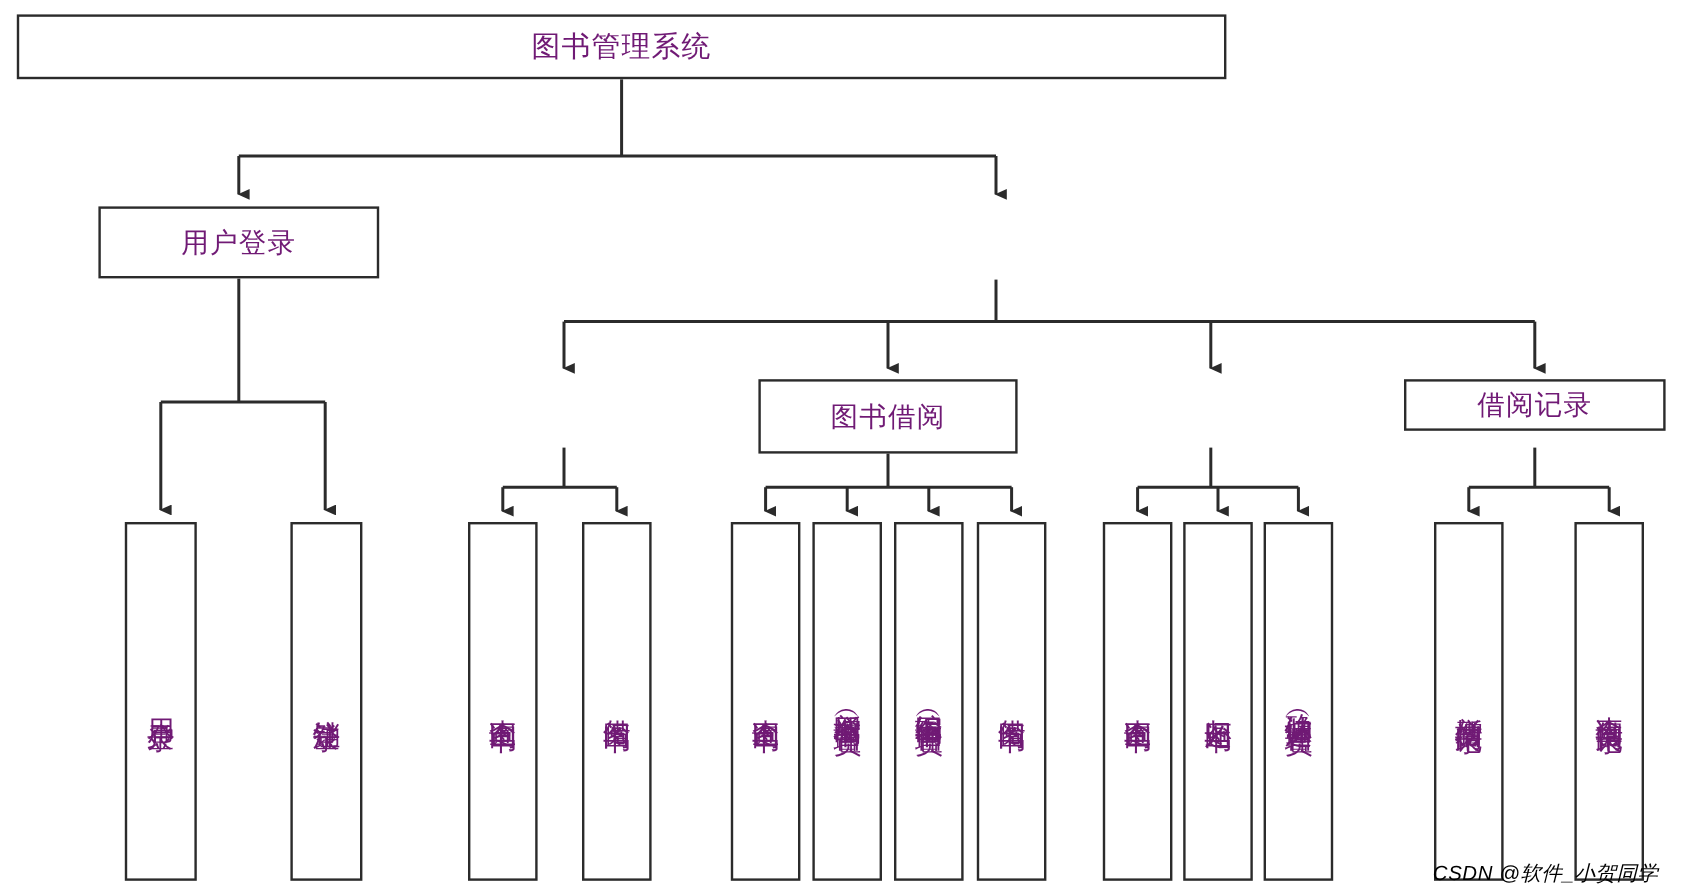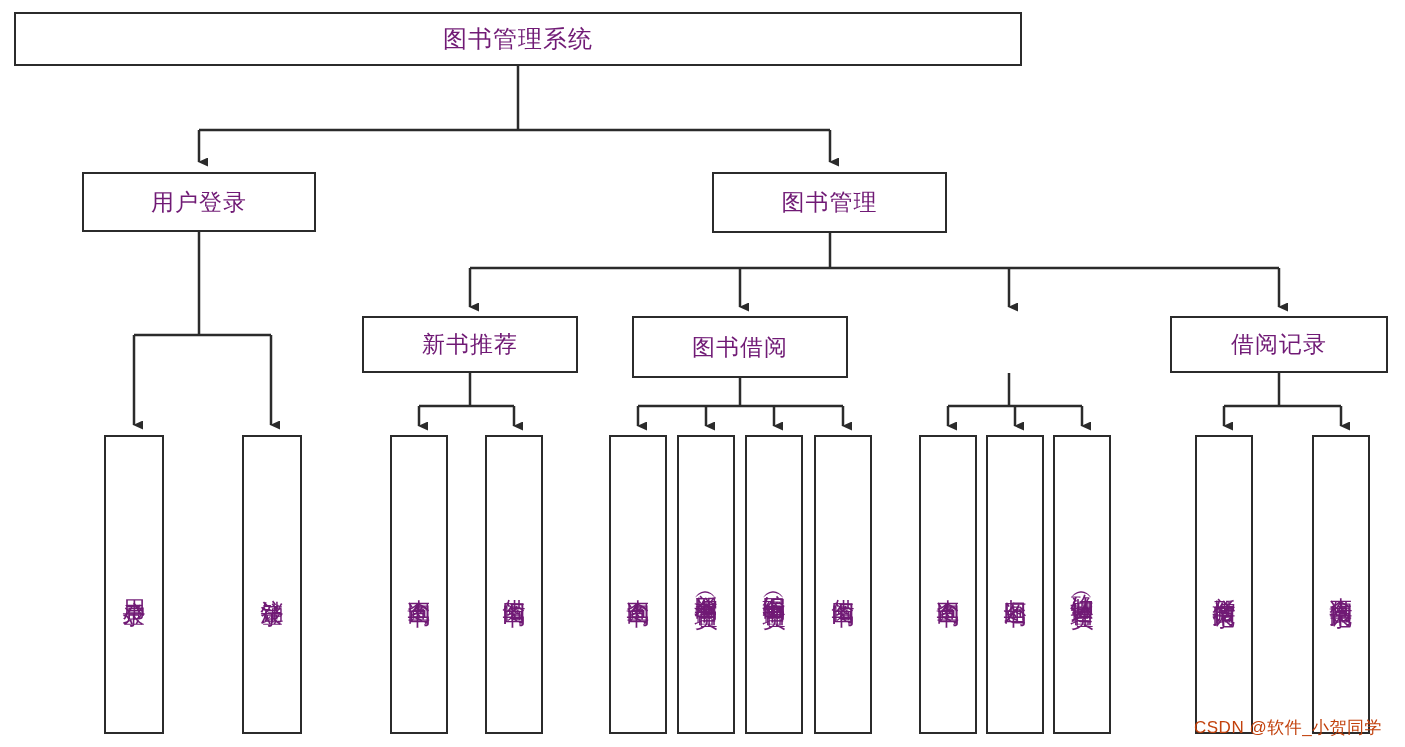--- a/index.html
+++ b/index.html
@@ -50,23 +50,24 @@
     letter-spacing: 2px;
     text-align: center;
     white-space: nowrap;
   }
   .node.root {
     font-size: 24px;
   }
   .watermark {
     position: absolute;
     font-size: 17px;
-    color: #c2410c;
+    color: #000000;
     white-space: nowrap;
     letter-spacing: 0.5px;
+    font-style: italic;
   }
 </style>
 </head>
 <body>
 
 <div id="canvas">
 
   <svg id="wires" viewBox="0 0 1405 747" xmlns="http://www.w3.org/2000/svg">
     <defs>
       <marker id="arrow" markerWidth="9" markerHeight="10" refX="4.5" refY="9" orient="auto" markerUnits="userSpaceOnUse">
@@ -117,31 +118,25 @@
     </g>
   </svg>
 
   <div class="node horiz root" style="left:14px; top:12px; width:1008px; height:54px;">
     <span>图书管理系统</span>
   </div>
 
   <div class="node horiz" style="left:82px; top:172px; width:234px; height:60px;">
     <span>用户登录</span>
   </div>
-  <div class="node horiz" style="left:712px; top:172px; width:235px; height:61px;">
-    <span>图书管理</span>
-  </div>
 
-  <div class="node horiz" style="left:362px; top:316px; width:216px; height:57px;">
-    <span>新书推荐</span>
-  </div>
   <div class="node horiz" style="left:632px; top:316px; width:216px; height:62px;">
     <span>图书借阅</span>
   </div>
-  <div class="node horiz" style="left:1170px; top:316px; width:218px; height:57px;">
+  <div class="node horiz" style="left:1170px; top:316px; width:218px; height:43px;">
     <span>借阅记录</span>
   </div>
 
   <div class="node vert" style="left:104px; top:435px; width:60px; height:299px;">
     <span class="vtext">用户登录</span>
   </div>
   <div class="node vert" style="left:242px; top:435px; width:60px; height:299px;">
     <span class="vtext">注销登录</span>
   </div>
 

